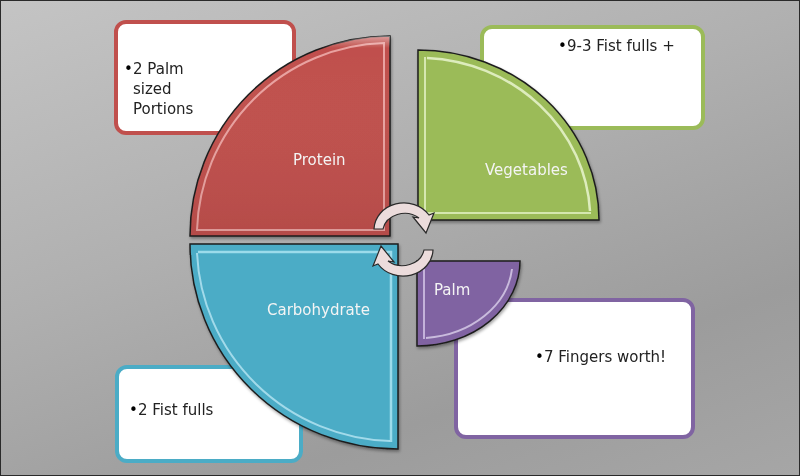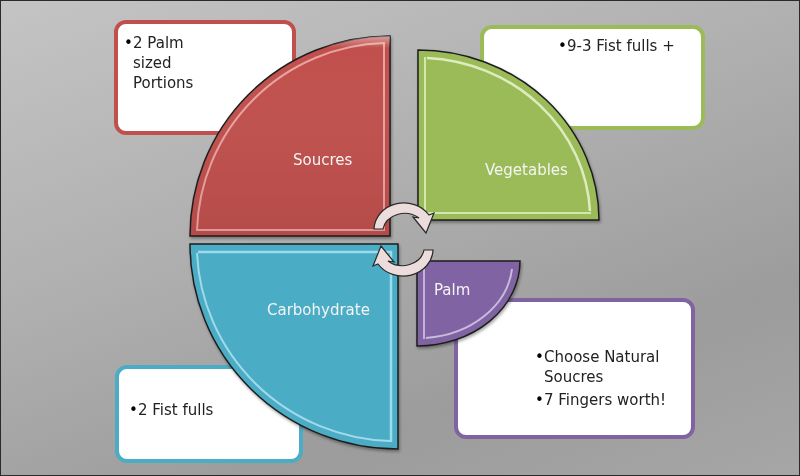--- a/index.html
+++ b/index.html
@@ -12,21 +12,21 @@
     }
     .note {
       position: absolute; box-sizing: border-box; background: #ffffff;
       border-width: 4px; border-style: solid; border-radius: 12px;
       color: #222; font-size: 15px; line-height: 20px;
     }
     .note ul { list-style: none; margin: 0; padding: 0; }
     .note li { position: relative; padding-left: 9px; }
     .note li::before { content: "•"; position: absolute; left: 0; top: 0; color: #000; }
     #note-protein { left: 113px; top: 19px; width: 182px; height: 115px; border-color: #c0504d; padding: 9px 0 0 6px; }
-    #note-protein li { width: 80px; }
+    #note-protein li { width: 80px; margin-top: 26px; }
     #note-veg { left: 479px; top: 24px; width: 225px; height: 105px; border-color: #9bbb59; padding: 7px 0 0 74px; }
     #note-carb { left: 114px; top: 364px; width: 188px; height: 98px; border-color: #4bacc6; padding: 31px 0 8px 10px; }
     #note-fats { left: 453px; top: 297px; width: 241px; height: 141px; border-color: #8064a2; padding: 45px 0 0 77px; }
     #note-fats li { margin-bottom: 3px; }
     svg#shapes { position: absolute; left: 0; top: 0; }
     .seg-label { position: absolute; color: #f4f4f4; font-size: 15px; white-space: nowrap; }
   </style>
 </head>
 <body>
 
@@ -45,21 +45,20 @@
   </div>
 
   <div class="note" id="note-carb">
     <ul>
       <li>2 Fist fulls</li>
     </ul>
   </div>
 
   <div class="note" id="note-fats">
     <ul>
-      <li>Choose Natural Soucres</li>
       <li>7 Fingers worth!</li>
     </ul>
   </div>
 
   <svg id="shapes" width="800" height="476" viewBox="0 0 800 476">
     <defs>
       <linearGradient id="shine" x1="0" y1="0" x2="0" y2="1">
         <stop offset="0" stop-color="#ffffff" stop-opacity="0.45"></stop>
         <stop offset="0.06" stop-color="#ffffff" stop-opacity="0.0"></stop>
         <stop offset="1" stop-color="#000000" stop-opacity="0.06"></stop>
@@ -94,18 +93,18 @@
     </g>
 
     <g>
 
       <path d="M373,228 A30,27 0 0 1 428,214 L433,212 L425,232 L412,216 L418,217 A22,19 0 0 0 382,228 Z" fill="#ecdcdc" stroke="#2a2a2a" stroke-width="1.2"></path>
 
       <path d="M432,249 A30,27 0 0 1 377,263 L372,265 L380,245 L393,261 L387,260 A22,19 0 0 0 423,249 Z" fill="#ecdcdc" stroke="#2a2a2a" stroke-width="1.2"></path>
     </g>
   </svg>
 
-  <div class="seg-label" style="left:292px; top:150px;">Soucres</div>
+  <div class="seg-label" style="left:292px; top:150px;">Protein</div>
   <div class="seg-label" style="left:436px; top:160px;margin-left:48px;">Vegetables</div>
   <div class="seg-label" style="left:266px; top:300px;">Carbohydrate</div>
   <div class="seg-label" style="left:433px; top:280px;">Palm</div>
 
 </div>
 
 </body></html>

